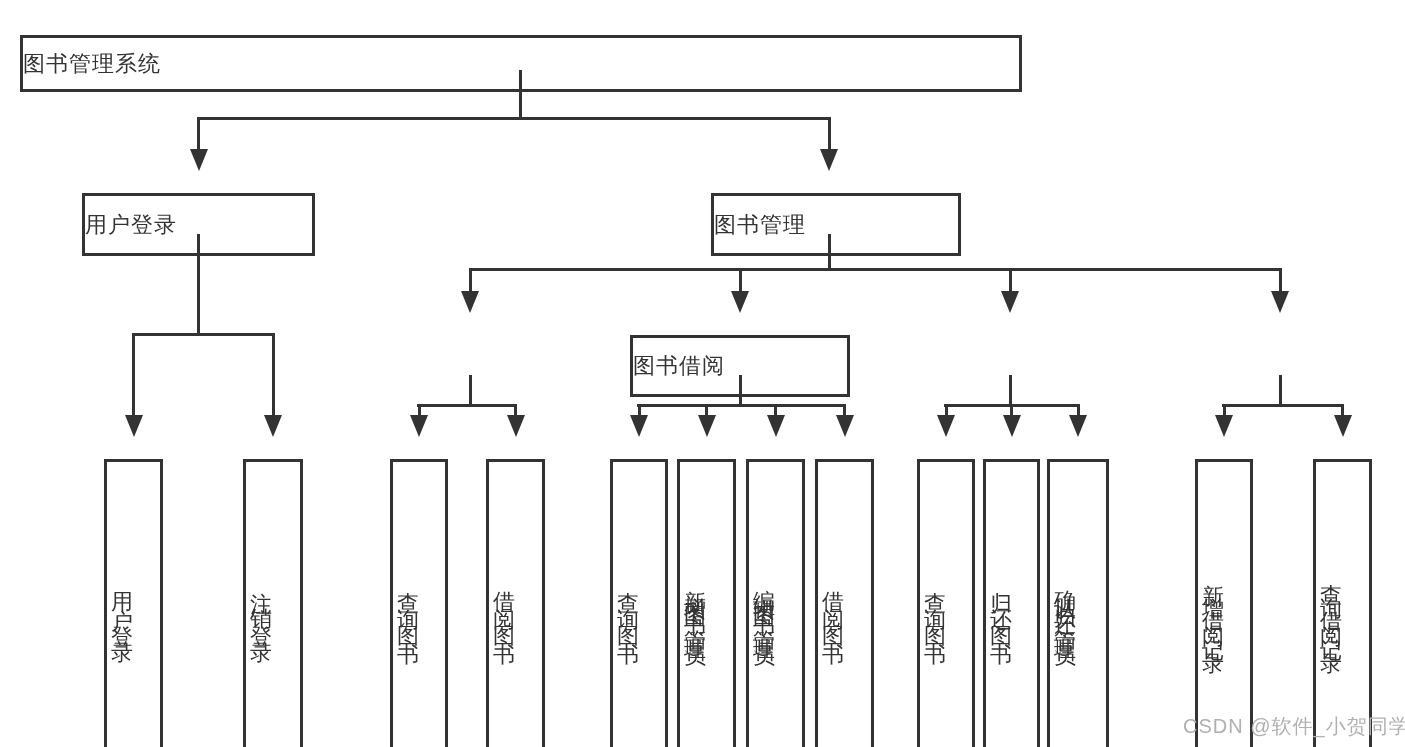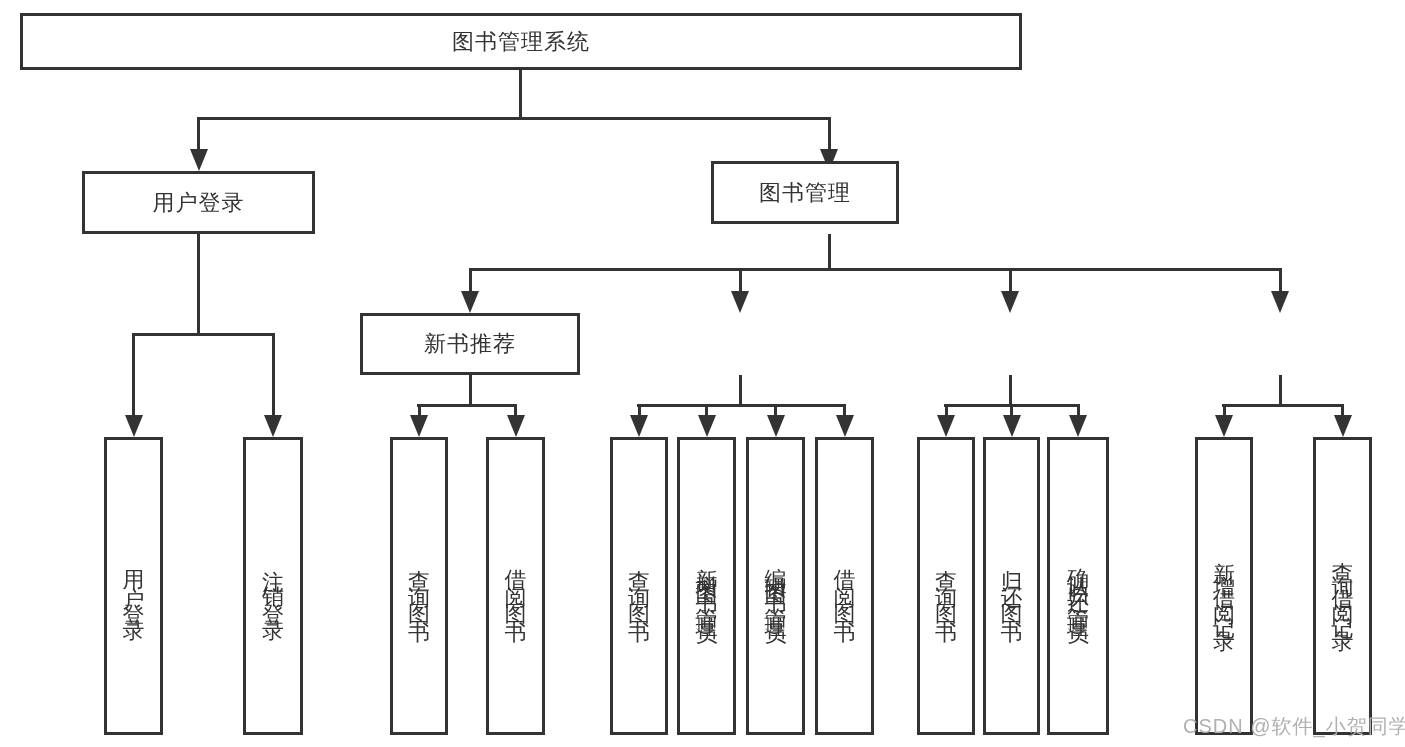--- a/index.html
+++ b/index.html
@@ -6,21 +6,21 @@
     --line:#333333;
     --text:#333333;
     --watermark:#b0b0b0;
     --bg:#ffffff;
   }
   html,body{margin:0;padding:0;background:var(--bg);}
   body{width:1405px;height:747px;overflow:hidden;
        font-family:"Liberation Sans","DejaVu Sans",sans-serif;}
   .canvas{position:relative;width:1405px;height:747px;background:var(--bg);}
   .box{position:absolute;box-sizing:border-box;border:3px solid var(--line);
-       background:var(--bg);display:flex;align-items:center;justify-content:center;}
+       background:var(--bg);display:flex;align-items:center;margin-top:22px;}
   .label{font-size:22px;color:var(--text);letter-spacing:1px;white-space:nowrap;}
   .vtext{writing-mode:vertical-rl;text-orientation:mixed;white-space:nowrap;}
   .ls4{letter-spacing:17px;}
   .ls6{letter-spacing:14px;}
   .ls9{letter-spacing:8px;}
   .hline{position:absolute;height:3px;background:var(--line);}
   .vline{position:absolute;width:3px;background:var(--line);}
   .arrow{position:absolute;width:0;height:0;
          border-left:9px solid transparent;border-right:9px solid transparent;
          border-top:22px solid var(--line);}
@@ -39,21 +39,21 @@
   <div class="vline" style="left:519px;top:70px;height:48px"></div>
   <div class="hline" style="left:197px;top:117px;width:634px"></div>
   <div class="vline" style="left:197px;top:117px;height:34px"></div>
   <div class="arrow" style="left:190px;top:149px"></div>
   <div class="vline" style="left:828px;top:117px;height:34px"></div>
   <div class="arrow" style="left:820px;top:149px"></div>
 
   <div class="box" style="left:82px;top:171px;width:233px;height:63px">
     <span class="label">用户登录</span>
   </div>
-  <div class="box" style="left:711px;top:161px;width:188px;height:63px">
+  <div class="box" style="left:711px;top:171px;width:250px;height:63px">
     <span class="label">图书管理</span>
   </div>
 
   <div class="vline" style="left:197px;top:234px;height:102px"></div>
   <div class="hline" style="left:132px;top:333px;width:143px"></div>
   <div class="vline" style="left:132px;top:333px;height:84px"></div>
   <div class="arrow" style="left:125px;top:415px"></div>
   <div class="vline" style="left:272px;top:333px;height:84px"></div>
   <div class="arrow" style="left:264px;top:415px"></div>
 
@@ -61,22 +61,22 @@
   <div class="hline" style="left:469px;top:268px;width:813px"></div>
   <div class="vline" style="left:469px;top:268px;height:24px"></div>
   <div class="arrow" style="left:461px;top:291px"></div>
   <div class="vline" style="left:739px;top:268px;height:24px"></div>
   <div class="arrow" style="left:731px;top:291px"></div>
   <div class="vline" style="left:1009px;top:268px;height:24px"></div>
   <div class="arrow" style="left:1001px;top:291px"></div>
   <div class="vline" style="left:1279px;top:268px;height:24px"></div>
   <div class="arrow" style="left:1271px;top:291px"></div>
 
-  <div class="box" style="left:360px;top:313px;width:220px;height:62px">
-    <span class="label">新书推荐</span>
+  <div class="box" style="left:630px;top:313px;width:220px;height:62px">
+    <span class="label">图书借阅</span>
   </div>
 
   <div class="vline" style="left:469px;top:375px;height:32px"></div>
   <div class="hline" style="left:417px;top:404px;width:100px"></div>
   <div class="vline" style="left:418px;top:404px;height:13px"></div>
   <div class="arrow" style="left:410px;top:415px"></div>
   <div class="vline" style="left:514px;top:404px;height:13px"></div>
   <div class="arrow" style="left:507px;top:415px"></div>
 
   <div class="vline" style="left:739px;top:375px;height:32px"></div>

